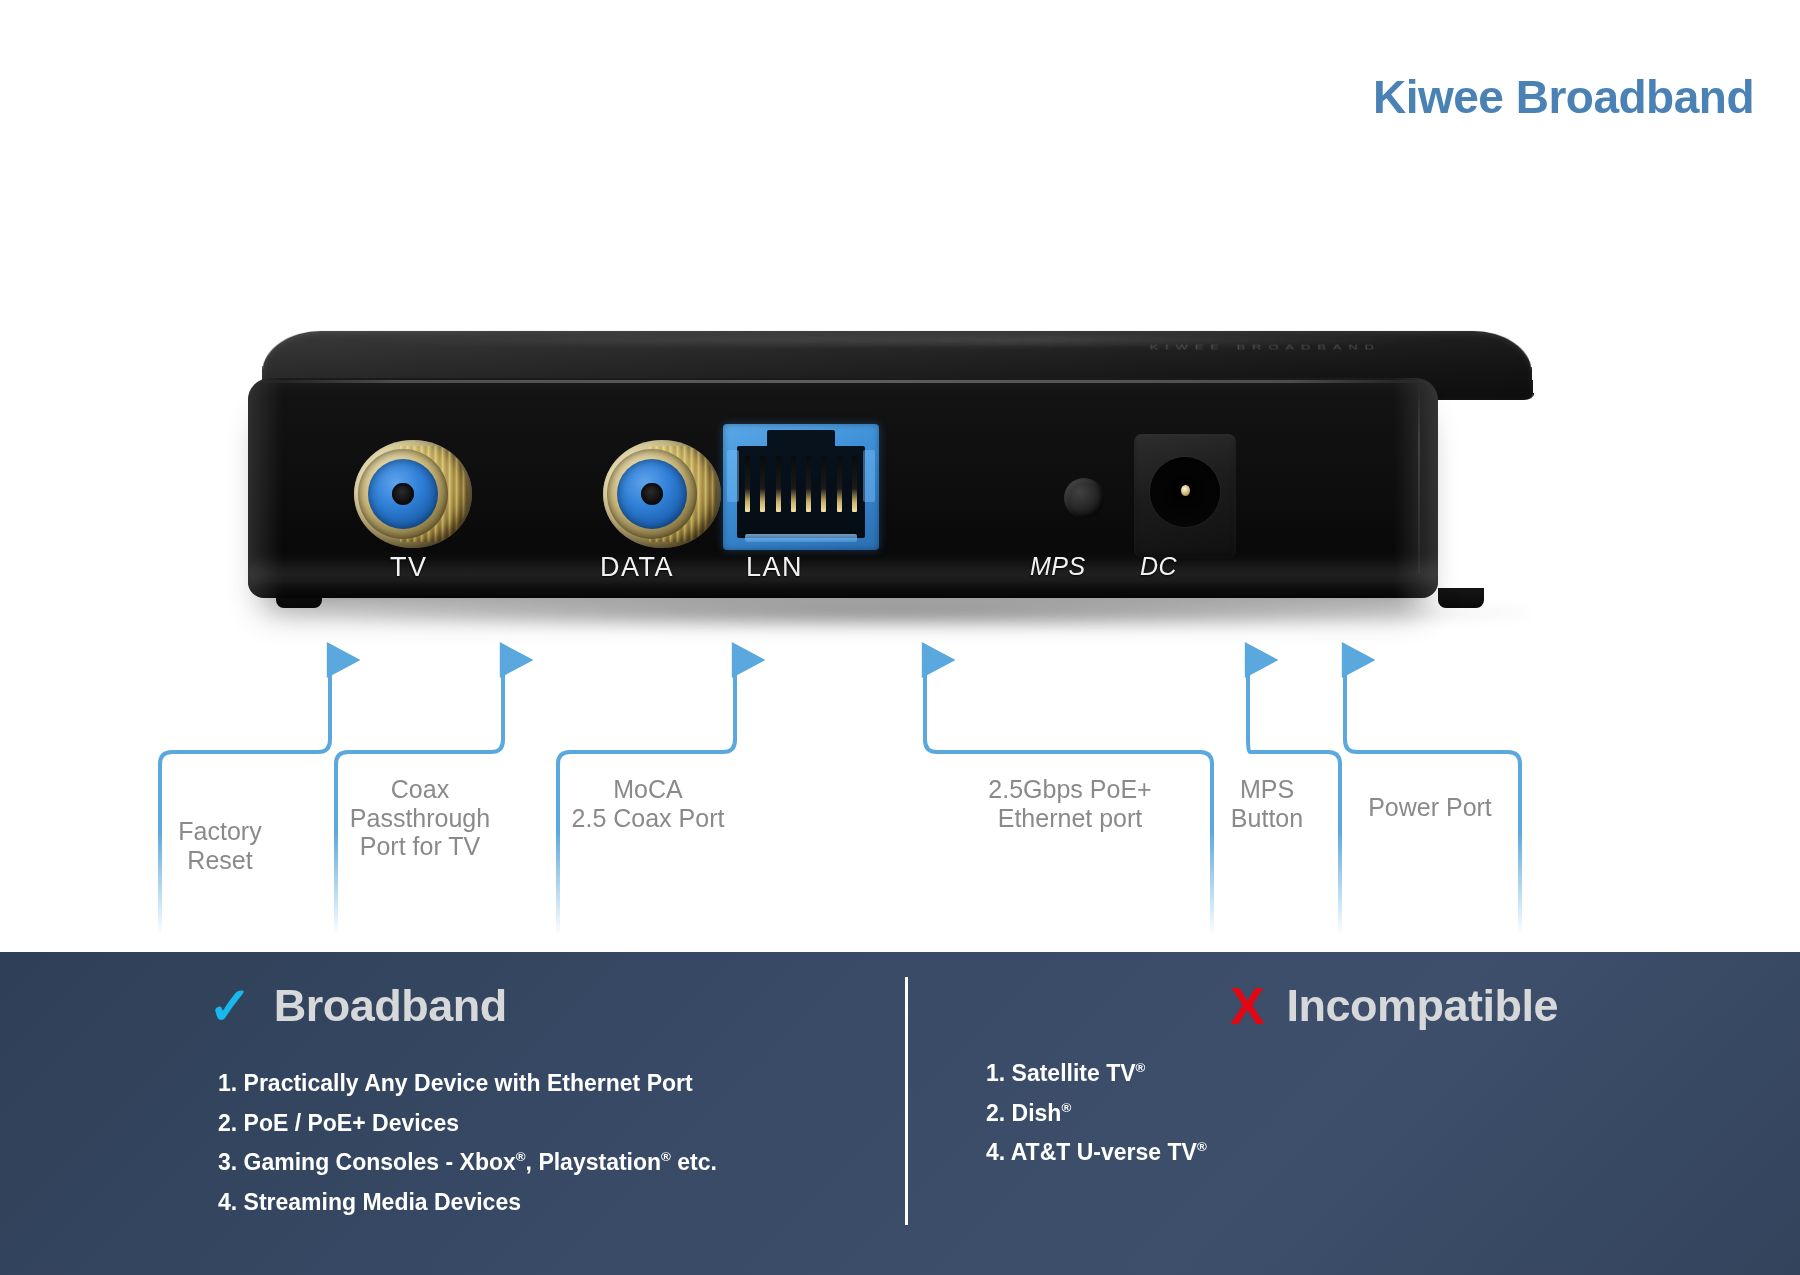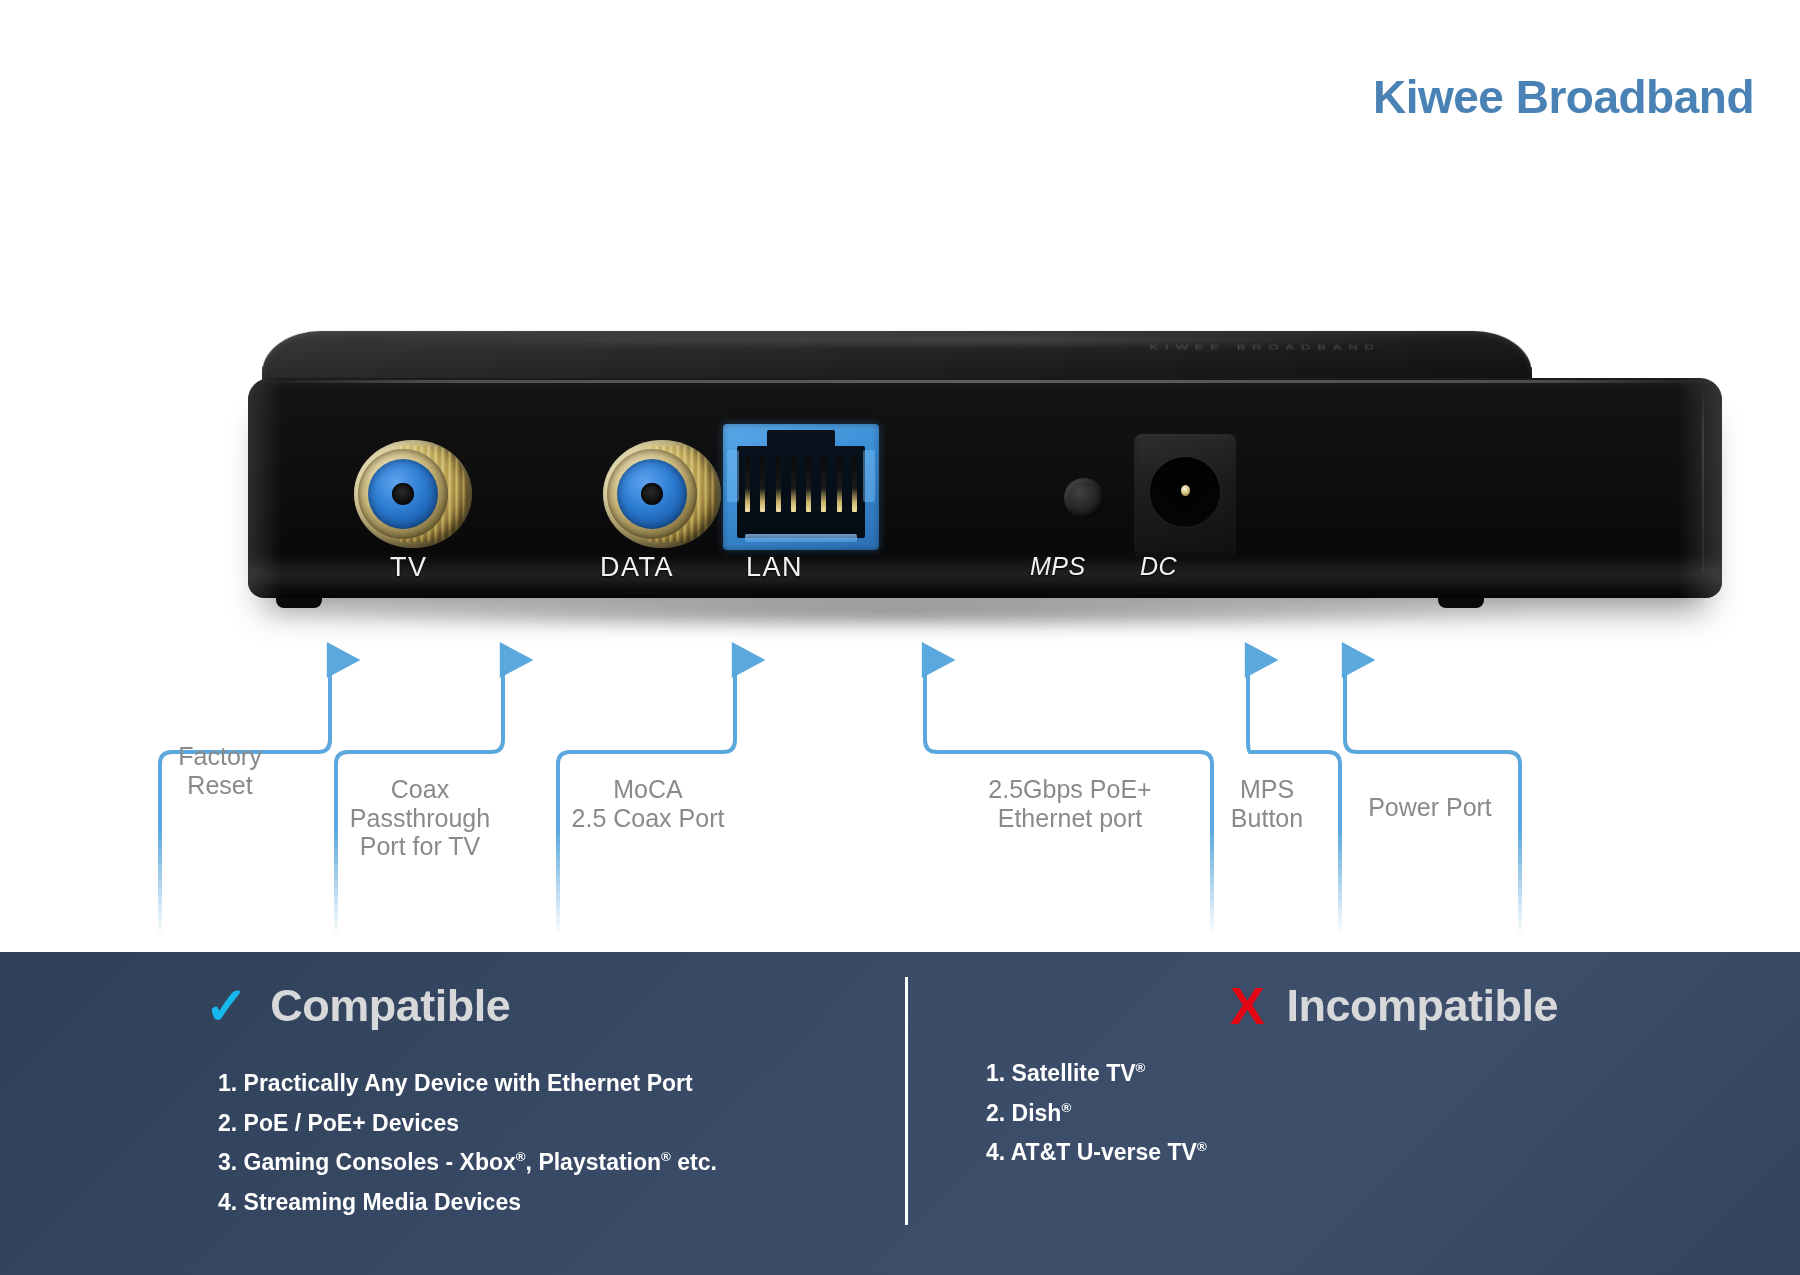--- a/index.html
+++ b/index.html
@@ -75,21 +75,21 @@
     color: rgba(185,185,185,0.30);
     white-space: nowrap;
     transform: scaleY(0.55);
   }
 
   
   .device-front {
     position: absolute;
     left: 0;
     top: 48px;
-    width: 1474px;
+    width: 1190px;
     height: 220px;
     background:
       linear-gradient(180deg, #1b1b1b 0%, #131313 8%, #0d0d0d 55%, #090909 78%, #141414 92%, #050505 100%);
     border-radius: 22px 22px 16px 16px;
     box-shadow: 0 26px 34px -16px rgba(0,0,0,0.45);
     padding-left: 40px;
   }
   .seam {
     position: absolute;
     left: 6px; right: 6px;
@@ -326,21 +326,21 @@
     pointer-events: none;
   }
   .callout-text {
     position: absolute;
     color: #8a8a8a;
     font-size: 25px;
     line-height: 1.14;
     text-align: center;
     white-space: pre-line;
   }
-  .ct-reset    { left: 150px;  top: 742px; width: 140px; }
+  .ct-reset    { left: 150px;  top: 817px; width: 140px; }
   .ct-coax     { left: 320px;  top: 775px; width: 200px; }
   .ct-moca     { left: 548px;  top: 775px; width: 200px; }
   .ct-eth      { left: 960px;  top: 775px; width: 220px; }
   .ct-mps      { left: 1212px; top: 775px; width: 110px; }
   .ct-power    { left: 1340px; top: 793px; width: 180px; }
 
   
   .panel {
     position: absolute;
     left: 0;
@@ -522,21 +522,21 @@
 
 </div>
 
 <div class="panel">
 
   <div class="panel-divider"></div>
 
   <div class="col col-left">
     <div class="col-head head-check-wrap">
       <span class="head-mark mark-check">✓</span>
-      <span class="head-text">Compatible</span>
+      <span class="head-text">Broadband</span>
     </div>
     <ul class="list list-left">
       <li>1. Practically Any Device with Ethernet Port</li>
       <li>2. PoE / PoE+ Devices</li>
       <li>3. Gaming Consoles - Xbox<sup>®</sup>, Playstation<sup>®</sup> etc.</li>
       <li>4. Streaming Media Devices</li>
     </ul>
   </div>
 
   <div class="col col-right">

